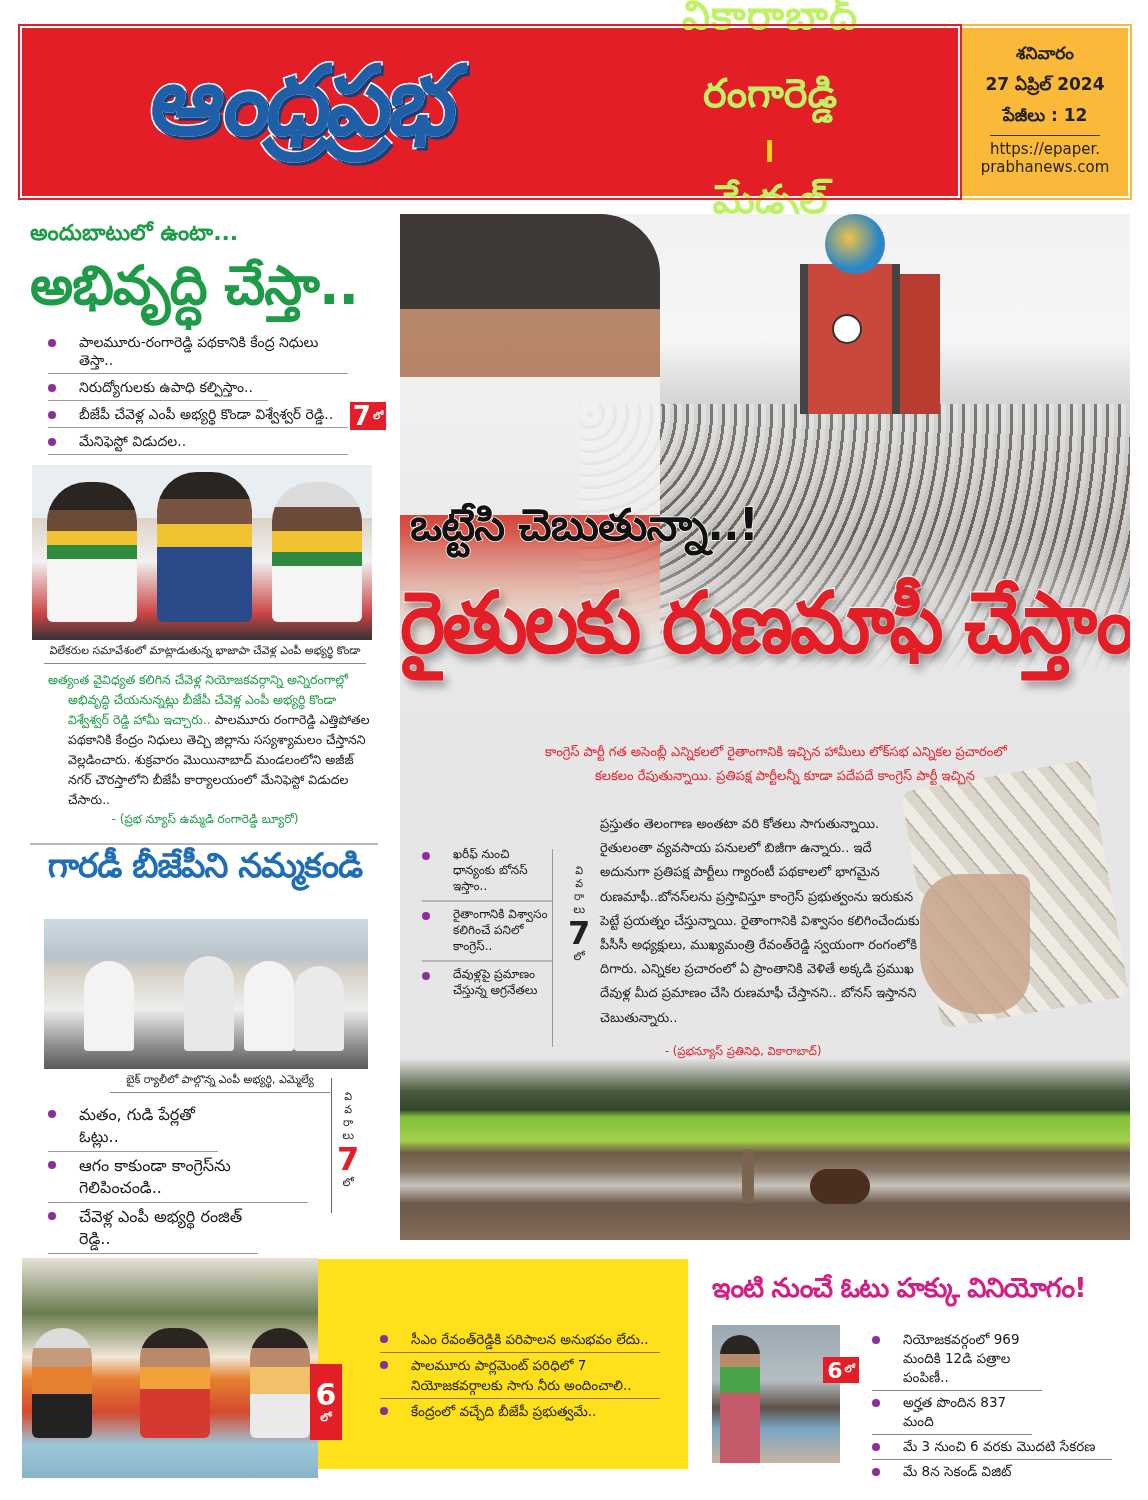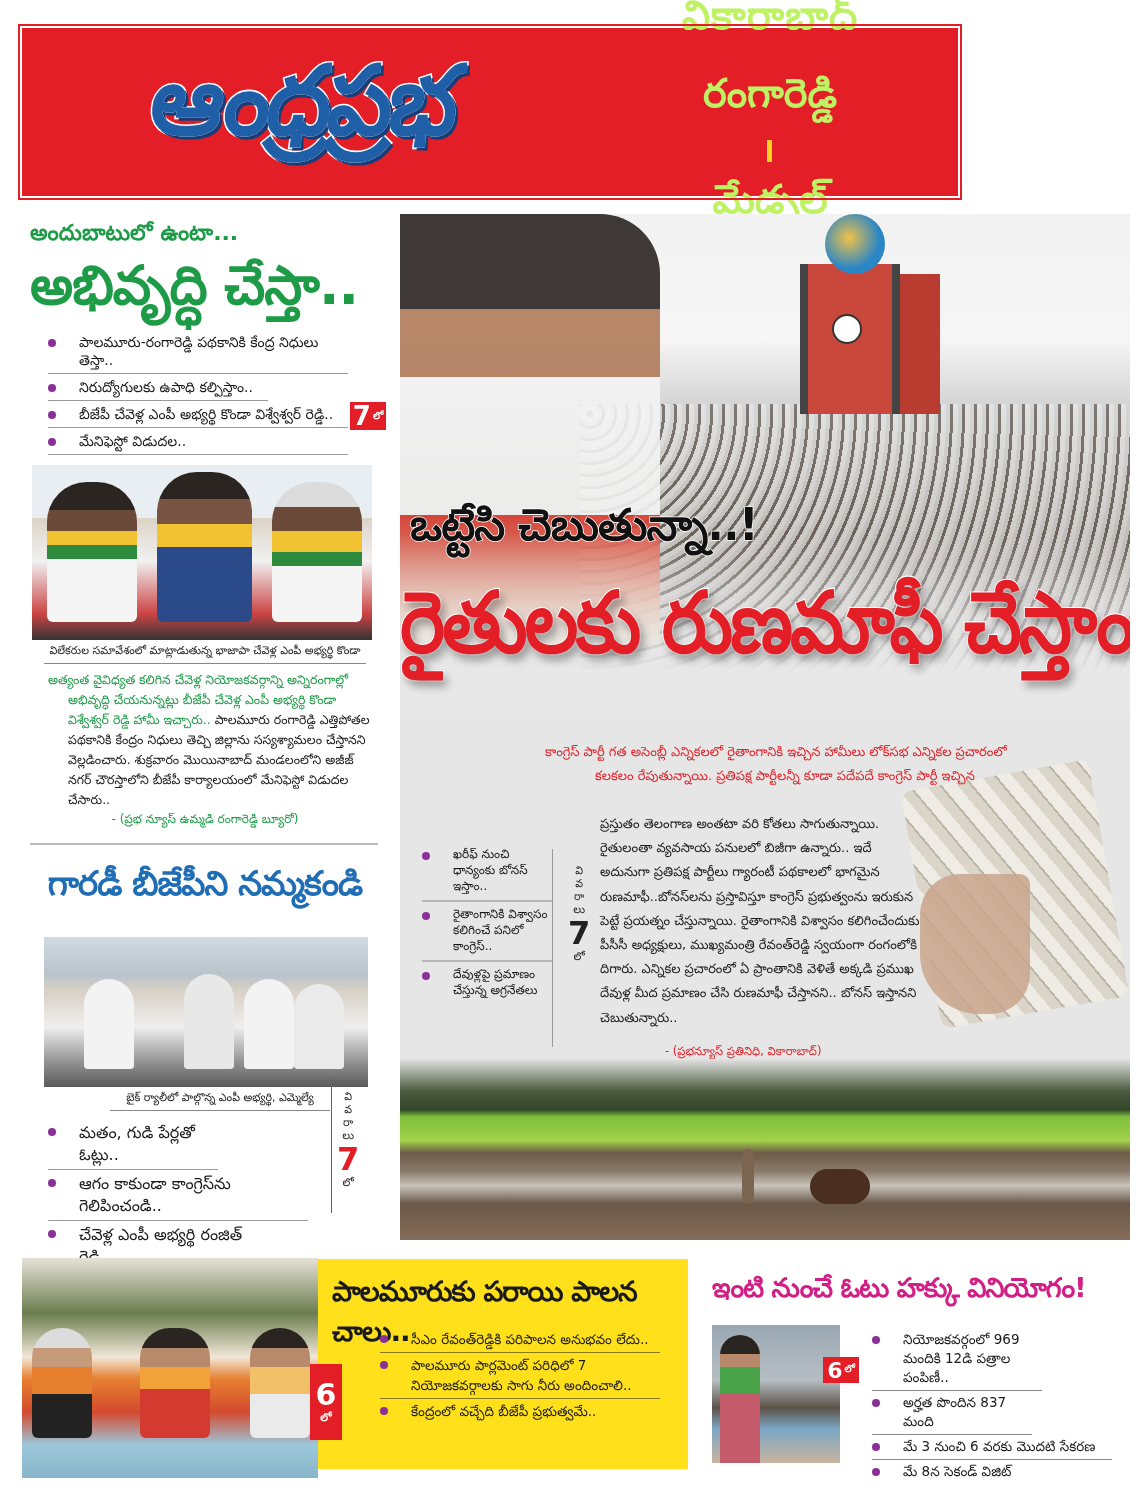--- a/index.html
+++ b/index.html
@@ -38,21 +38,21 @@
   .b1-badge { position: absolute; left: 302px; top: 73px; width: 36px; height: 28px; }
 
   .photo { position: relative; overflow: hidden; }
   .photo-bjp1 { margin: 10px 0 0 12px; width: 340px; height: 175px; background: linear-gradient(180deg,#e9eef2 0%, #e9eef2 30%, #dcd3c6 30%, #f1f1f1 55%, #c44 85%, #333 100%); }
   .fig { position: absolute; bottom: 18px; border-radius: 40px 40px 6px 6px; }
   .cap { font-size: 11px; text-align: center; padding: 4px 0 4px; border-bottom: 1px solid #888; margin: 0 24px; }
   .green-lead { color: #1e9b47; }
   .body-txt { font-size: 12.5px; line-height: 20px; padding: 6px 20px 0 28px; text-indent: -20px; padding-left: 48px; }
   .byline-green { color: #1e9b47; font-size: 12px; text-align: center; margin-top: 2px; }
   .hr-thick { height: 2px; background: #bbb; margin: 14px 12px 0 10px; }
-  .head-blue { font-size: 34px; color: #1f6db5; font-weight: bold; text-align: center; margin-top: 18px; letter-spacing: -1px; }
+  .head-blue { font-size: 34px; color: #1f6db5; font-weight: bold; text-align: center; letter-spacing: -1px; }
   .photo-rally { margin: 26px 0 0 24px; width: 324px; height: 150px; background: linear-gradient(180deg,#cfdbe3 0%, #b8c3cc 25%, #d6d0c4 35%, #efefef 60%, #8c8c8c 85%, #5a5a5a 100%); }
   .cap2 { font-size: 11px; text-align: center; padding: 4px 0; border-bottom: 1px solid #888; margin: 0 60px 0 90px; }
   .b2 { margin: 8px 0 0 28px; width: 260px; }
   .b2 li { font-size: 16px; line-height: 22px; padding: 3px 0; }
 
   .side-ref { display: flex; flex-direction: column; align-items: center; font-size: 11px; line-height: 13px; color: #222; }
   .side-ref .big { font-size: 32px; font-weight: bold; line-height: 34px; }
   .side-ref .big.red { color: #e41e26; }
   .vline { position: absolute; width: 1px; background: #666; }
 
@@ -119,20 +119,30 @@
     </div>
     <div class="edition">
       <div class="line1">వికారాబాద్</div>
       <div class="rule"></div>
       <div class="line2">
         <span>రంగారెడ్డి</span>
         <span class="sep"></span>
         <span>మేడ్చల్</span>
       </div>
     </div>
+  </div>
+  <div class="mast-date">
+    <div class="d">శనివారం</div>
+    <div class="d">27 ఏప్రిల్ 2024</div>
+    <div class="d">పేజీలు : 12</div>
+    <div class="hr"></div>
+    <a class="url">
+      <span>https://epaper.</span><br>
+      <span>prabhanews.com</span>
+    </a>
   </div>
 </header>
 
 <section class="left">
   <article>
     <div class="kicker-green">అందుబాటులో ఉంటా...</div>
     <h2 class="head-green">అభివృద్ధి చేస్తా..</h2>
     <ul class="bullets b1">
       <li>
           <span class="dot"></span>
@@ -272,21 +282,20 @@
   <div class="ox"></div>
 </section>
 
 <section class="bottom">
   <div class="bot-photo photo">
     <div class="p" style="left:10px;background:linear-gradient(180deg,#dcdcdc 0 18%,#c49a7a 18% 35%,#e6802f 35% 60%,#222 60%);"></div>
     <div class="p" style="left:118px;width:70px;background:linear-gradient(180deg,#2b2522 0 18%,#b88a6b 18% 35%,#f3a23a 35% 55%,#d43a2f 55%);"></div>
     <div class="p" style="left:228px;background:linear-gradient(180deg,#2b2522 0 18%,#b88a6b 18% 35%,#f3c06a 35% 60%,#eaeaea 60%);"></div>
   </div>
   <div class="yellow-box">
-    <h3 class="yb-head">పాలమూరుకు పరాయి పాలన చాలు..</h3>
     <ul class="bullets yb-list">
       <li>
           <span class="dot"></span>
           <span>సీఎం రేవంత్‌రెడ్డికి పరిపాలన అనుభవం లేదు..</span>
         </li>
       <li>
           <span class="dot"></span>
           <span>పాలమూరు పార్లమెంట్ పరిధిలో 7 నియోజకవర్గాలకు సాగు నీరు అందించాలి..</span>
         </li>
       <li style="width:220px">

